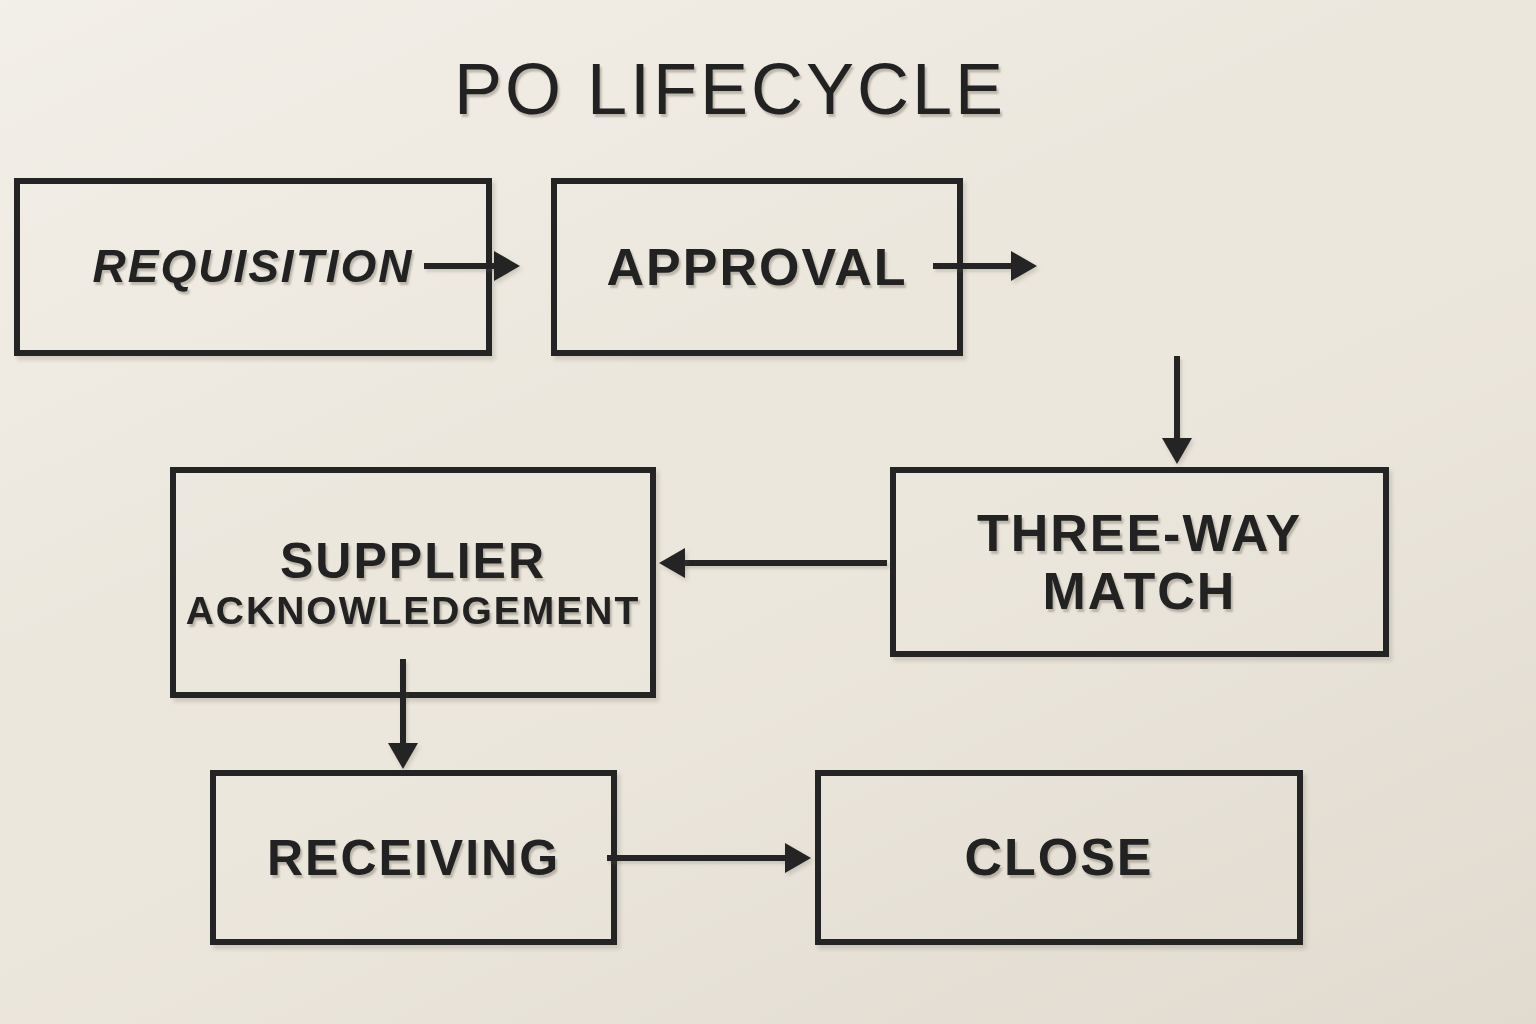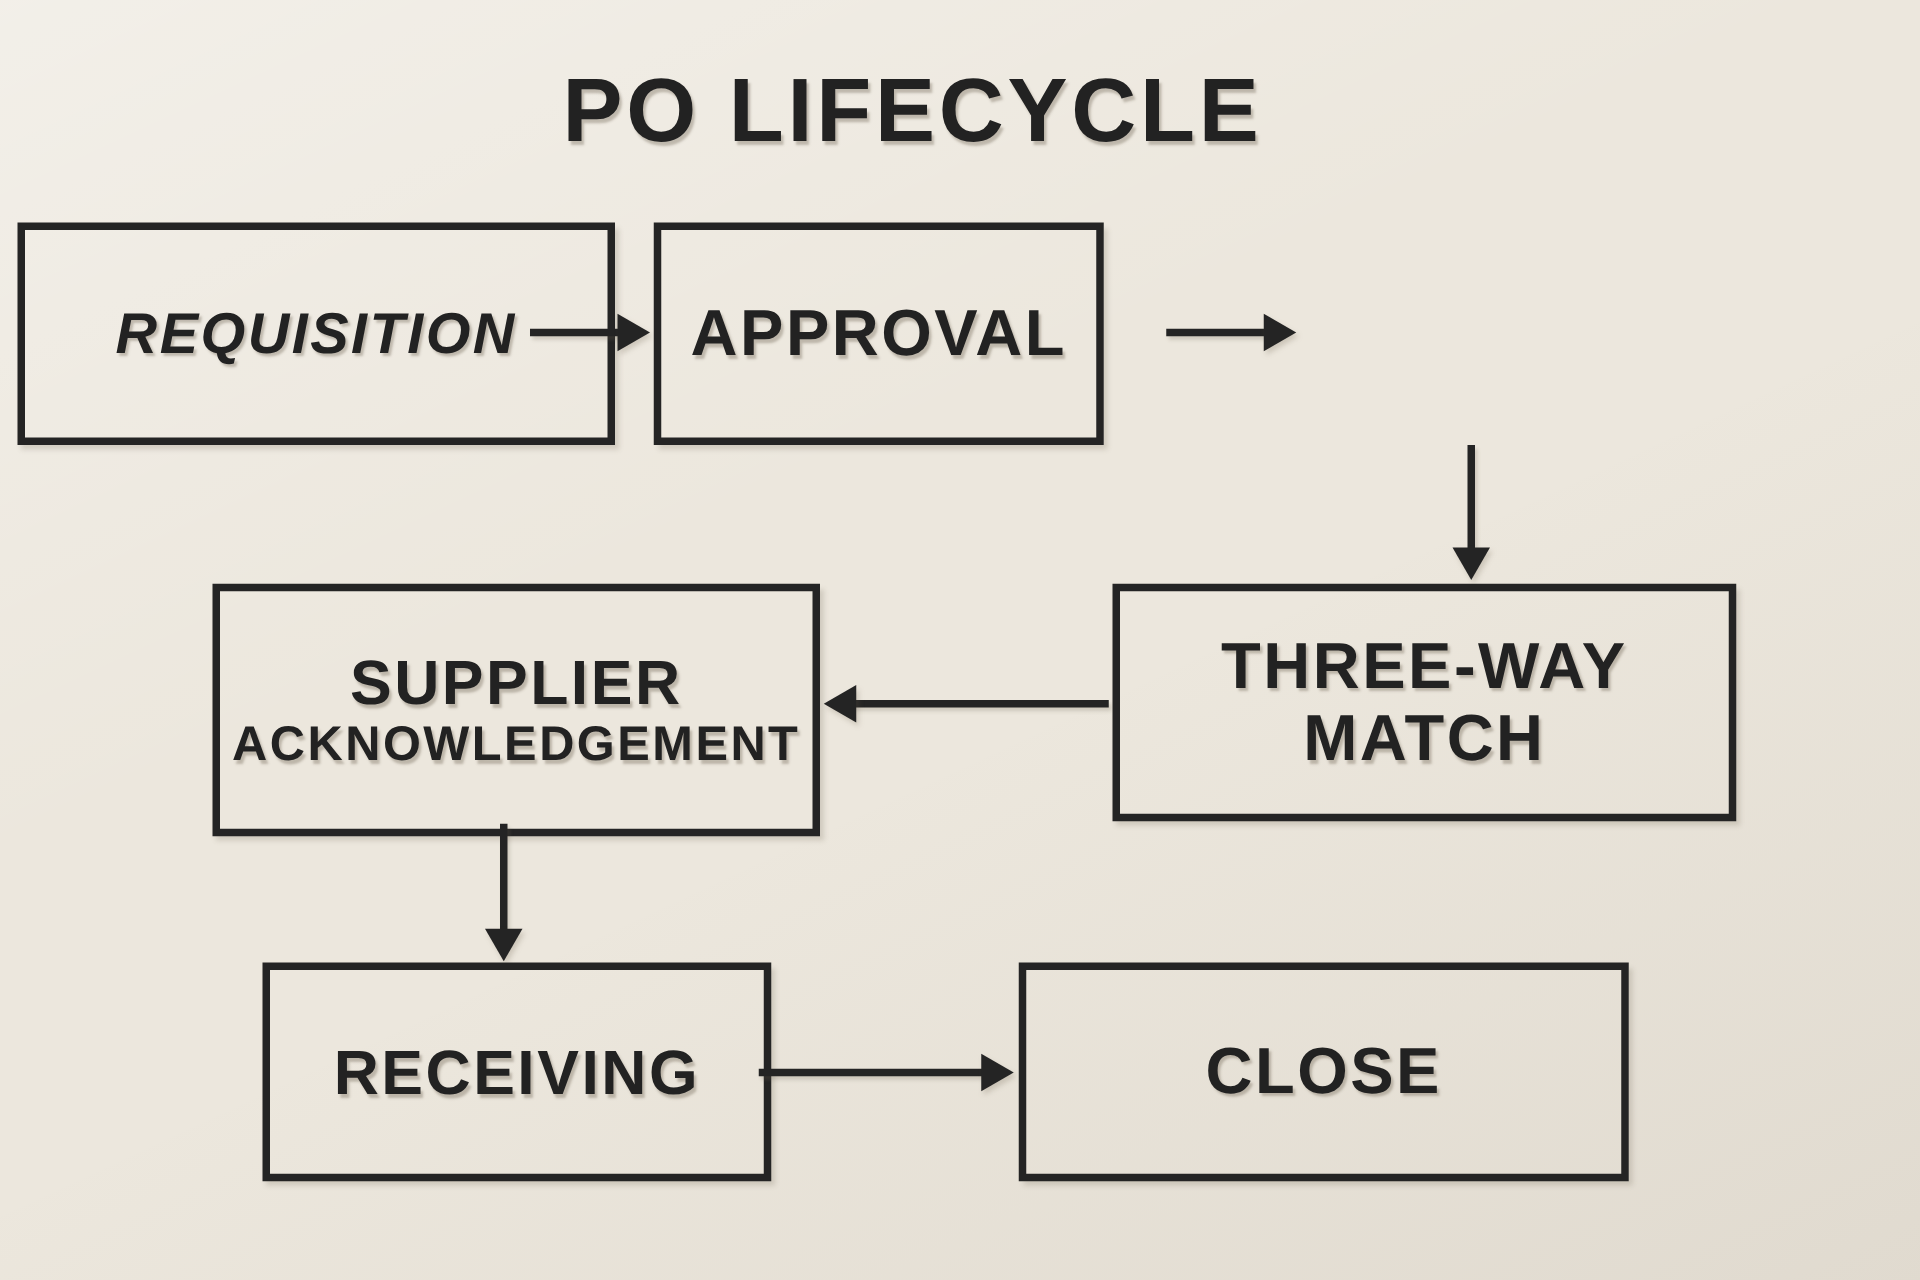--- a/index.html
+++ b/index.html
@@ -25,21 +25,21 @@
       linear-gradient(335deg, rgba(120,105,85,0.10) 0%, rgba(120,105,85,0) 45%),
       var(--bg);
   }
   .title {
     position: absolute;
     left: 0;
     top: 48px;
     width: 1460px;
     text-align: center;
     font-size: 72px;
-    font-weight: 700;
+    font-weight: 400;
     letter-spacing: 3px;
     color: var(--text);
     text-shadow: 2px 3px 2px rgba(100,90,72,0.35);
   }
   .node {
     position: absolute;
     border: 6px solid var(--line);
     background: rgba(255,255,255,0.02);
     display: flex;
     flex-direction: column;
@@ -93,36 +93,36 @@
 
   <div class="node" style="left:14px; top:178px; width:478px; height:178px;font-style:italic;">
     <span class="lbl" style="font-size:46px">REQUISITION</span>
   </div>
 
   <div class="arrow ar" style="left:424px; top:249px; width:96px; height:34px;">
     <div class="shaft"></div>
     <div class="head"></div>
   </div>
 
-  <div class="node" style="left:523px; top:178px; width:360px; height:178px;">
+  <div class="node" style="left:551px; top:178px; width:412px; height:178px;">
     <span class="lbl" style="font-size:52px">APPROVAL</span>
   </div>
 
   <div class="arrow ar" style="left:933px; top:249px; width:104px; height:34px;">
     <div class="shaft"></div>
     <div class="head"></div>
   </div>
 
 
   <div class="arrow ad" style="left:1160px; top:356px; width:34px; height:108px;">
     <div class="shaft"></div>
     <div class="head"></div>
   </div>
 
-  <div class="node" style="left:170px; top:467px; width:486px; height:202px;">
+  <div class="node" style="left:170px; top:467px; width:486px; height:231px;">
     <span class="lbl" style="font-size:50px">SUPPLIER</span>
     <span class="lbl" style="font-size:39px">ACKNOWLEDGEMENT</span>
   </div>
 
   <div class="arrow al" style="left:659px; top:546px; width:228px; height:34px;">
     <div class="shaft"></div>
     <div class="head"></div>
   </div>
 
   <div class="node" style="left:890px; top:467px; width:499px; height:190px;">

